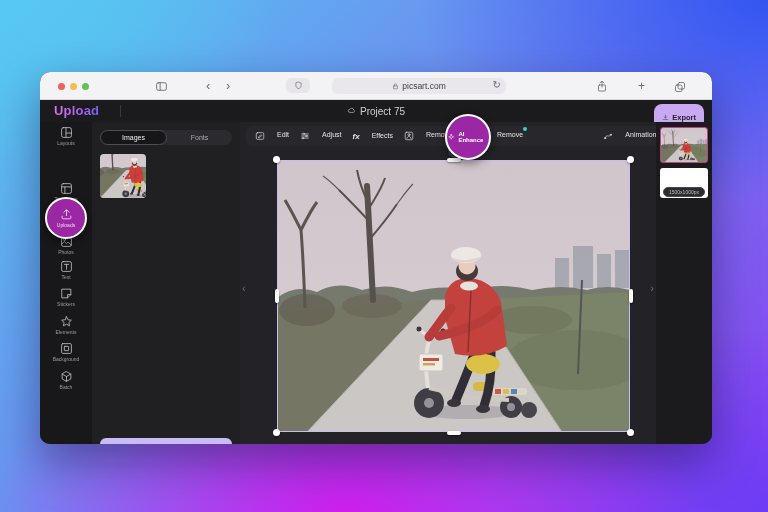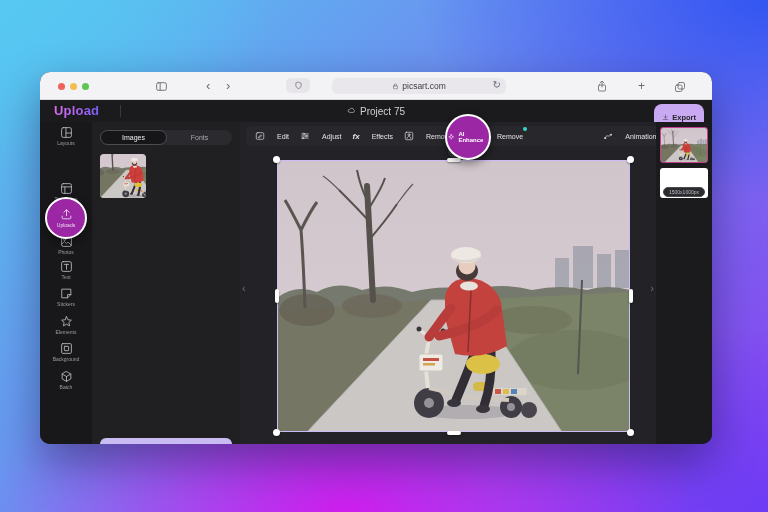--- a/index.html
+++ b/index.html
@@ -76,21 +76,21 @@
     overflow:hidden; background:#333; }
   .p-thumb svg, .layer-thumb svg { width:100%; height:100%; display:block; }
   .upload-sliver { position:absolute; left:8px; bottom:0; width:132px; height:6px;
     background:#c9bcf2; border-radius:7px 7px 0 0; overflow:hidden; color:#2a2140;
     font-size:7px; text-align:center; line-height:18px; }
 
   
   .toolbar { position:absolute; left:6px; top:4px; height:20px; display:flex; gap:6px; align-items:center; }
   .tgroup { display:flex; align-items:center; gap:11px; background:#28282c; border-radius:6px;
     height:20px; padding:0 9px; }
-  .titem { position:relative; display:flex; align-items:center; gap:12px; color:#e4e4e8; font-size:7px; white-space:nowrap; }
+  .titem { position:relative; display:flex; align-items:flex-start; gap:12px; color:#e4e4e8; font-size:7px; white-space:nowrap; }
   .titem svg { flex:none; }
   .fx { font-style:italic; font-weight:bold; font-size:8px; color:#e4e4e8; }
   .tbadge { position:absolute; right:-4px; top:-4px; width:4px; height:4px; border-radius:50%;
     background:var(--badge,#35d4c8); }
   .more-btn { width:18px; height:18px; background:#28282c; border-radius:5px; color:#d8d8dc;
     font-size:9px; display:flex; align-items:center; justify-content:center; }
 
   
   .photo-wrap { position:absolute; left:37px; top:38px; width:353px; height:272px; }
   .photo-wrap > svg { width:100%; height:100%; display:block; filter:saturate(.9); }

